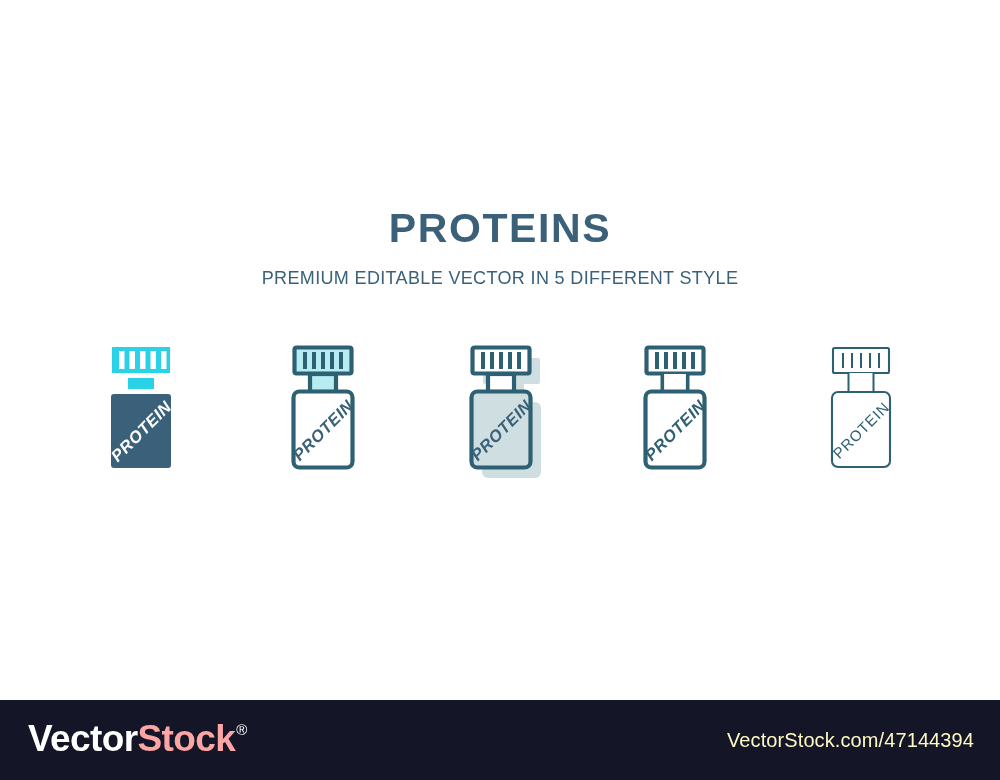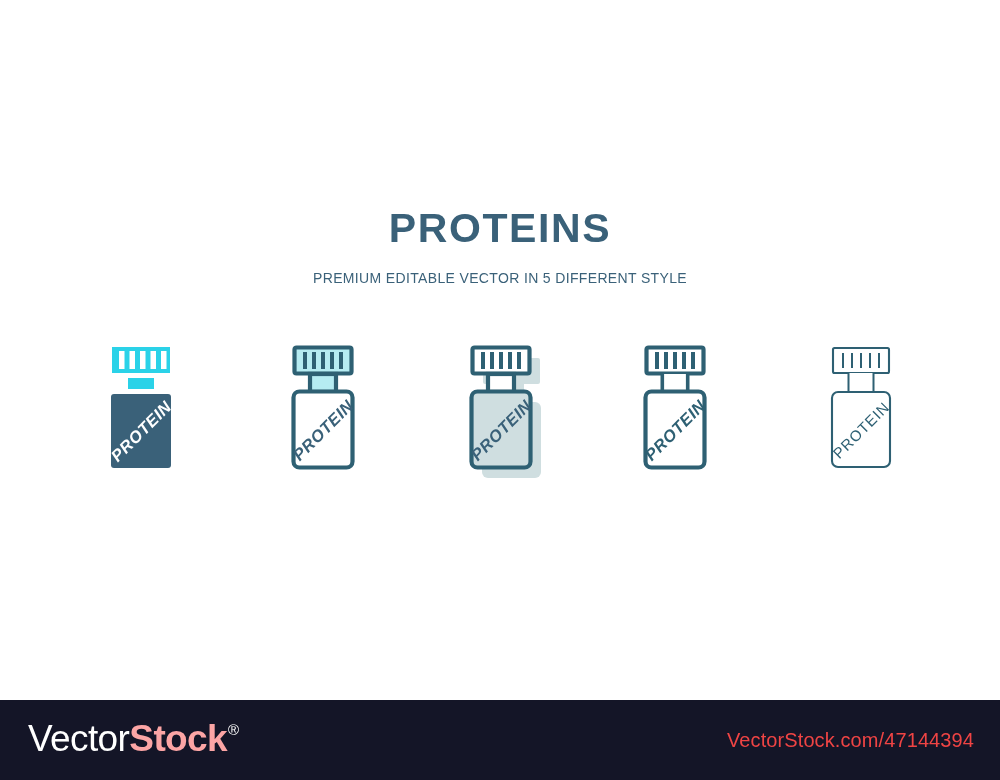--- a/index.html
+++ b/index.html
@@ -37,21 +37,21 @@
     font-weight: bold;
     letter-spacing: 1.6px;
     color: #3a6179;
     line-height: 46px;
     margin: 0;
   }
   .sub-title {
     margin: 0;
     margin-top: 17px;
     font-family: "Liberation Sans", sans-serif;
-    font-size: 14px;
+    font-size: 18px;
     font-weight: normal;
     letter-spacing: 0.35px;
     color: #3a6179;
     line-height: 20px;
   }
 
   
   #icon-row {
     position: absolute;
     left: 0;
@@ -81,21 +81,21 @@
     left: 28px;
     top: 18px;
     height: 44px;
     display: flex;
     align-items: baseline;
     color: #ffffff;
   }
   .brand-light {
     font-family: "Liberation Sans", sans-serif;
     font-size: 37px;
-    font-weight: 400;
+    font-weight: 700;
     letter-spacing: -0.6px;
     color: #ffffff;
   }
   .brand-bold {
     font-family: "Liberation Sans", sans-serif;
     font-size: 37px;
     font-weight: bold;
     letter-spacing: -0.6px;
     color: #fca5a5;
   }
@@ -107,21 +107,21 @@
     top: -16px;
     left: 1px;
   }
   #footer-url {
     position: absolute;
     right: 26px;
     top: 29px;
     font-family: "Liberation Sans", sans-serif;
     font-size: 20px;
     letter-spacing: 0.1px;
-    color: #ef4444;
+    color: #fef9c3;
   }
 </style>
 </head>
 <body>
 
 <div id="stage">
 
   <div class="title-block">
     <div class="main-title">PROTEINS</div>
     <div class="sub-title">PREMIUM EDITABLE VECTOR IN 5 DIFFERENT STYLE</div>

